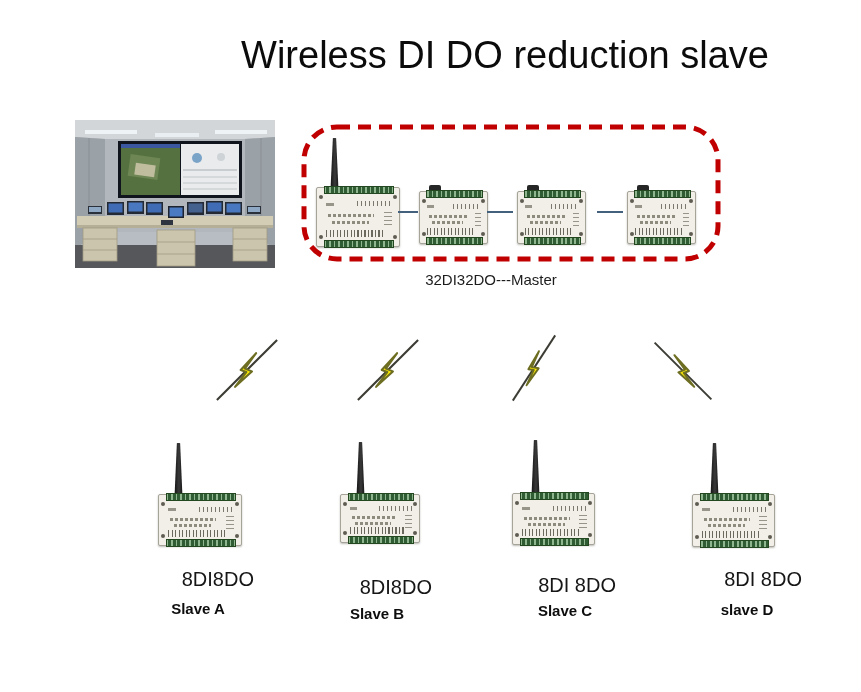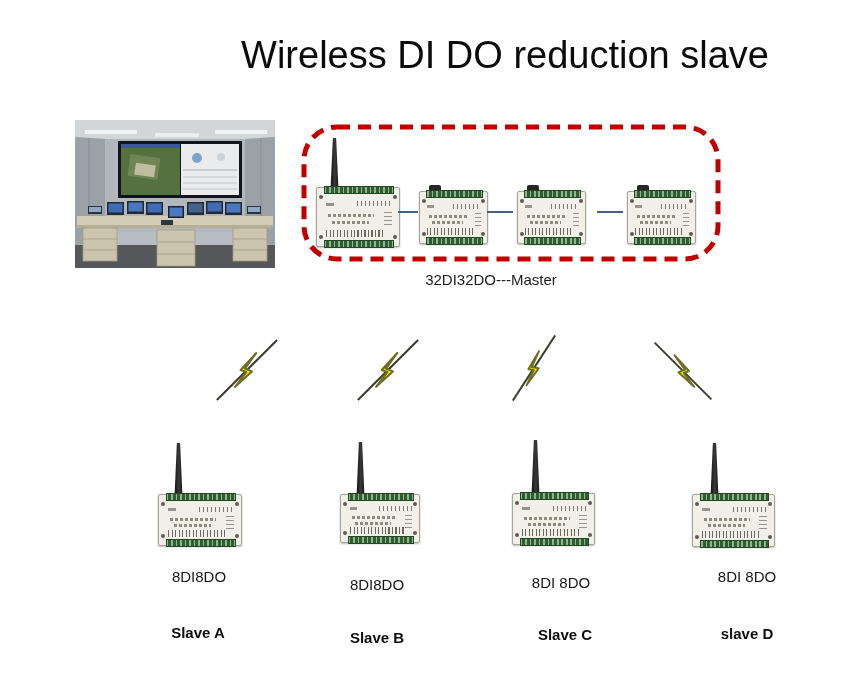--- a/index.html
+++ b/index.html
@@ -9,22 +9,22 @@
   }
   
   .title{
     position:absolute;left:200px;top:34px;width:610px;text-align:center;
     font-size:38px;font-weight:500;color:#0b0b0b;letter-spacing:0px;white-space:nowrap;
   }
   
   .caption{position:absolute;font-size:15px;color:#1c1c1c;text-align:center;white-space:nowrap;}
   .cc-label{left:148px;top:271px;width:170px;}
   .master-label{left:406px;top:271px;width:170px;}
-  .cap-label{position:absolute;width:110px;text-align:center;font-size:15px;color:#161616;white-space:nowrap;}
-  .name-label{position:absolute;width:110px;text-align:center;font-size:15px;font-weight:bold;color:#0d0d0d;white-space:nowrap;margin-top:24px;}
+  .cap-label{position:absolute;width:110px;text-align:right;font-size:20px;color:#161616;white-space:nowrap;}
+  .name-label{position:absolute;width:110px;text-align:center;font-size:15px;font-weight:bold;color:#0d0d0d;white-space:nowrap;}
   .cap-a{left:144px;top:568px;} .name-a{left:143px;top:600px;}
   .cap-b{left:322px;top:576px;} .name-b{left:322px;top:605px;}
   .cap-c{left:506px;top:574px;} .name-c{left:510px;top:602px;}
   .cap-d{left:692px;top:568px;} .name-d{left:692px;top:601px;text-align:center;}
   
   .cc-photo{position:absolute;left:75px;top:120px;width:200px;height:148px;}
   
   .outline-svg{position:absolute;left:300px;top:123px;width:422px;height:140px;}
   
   .module{

